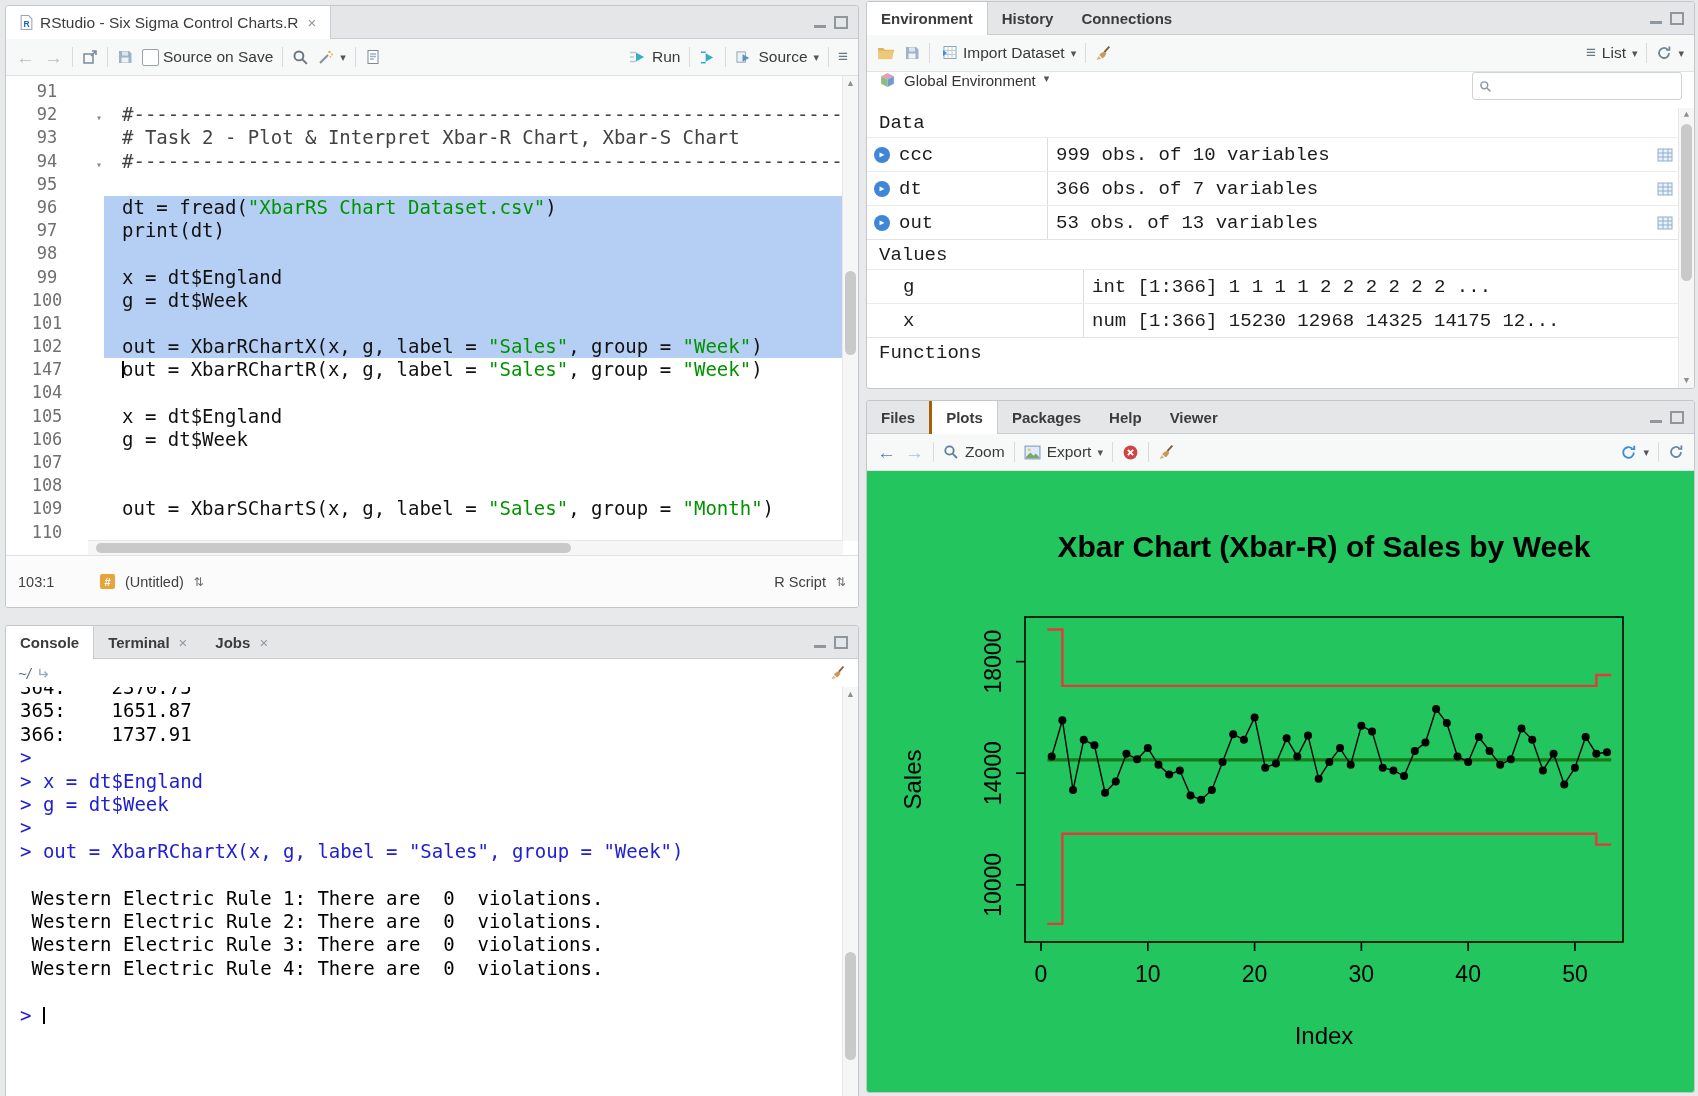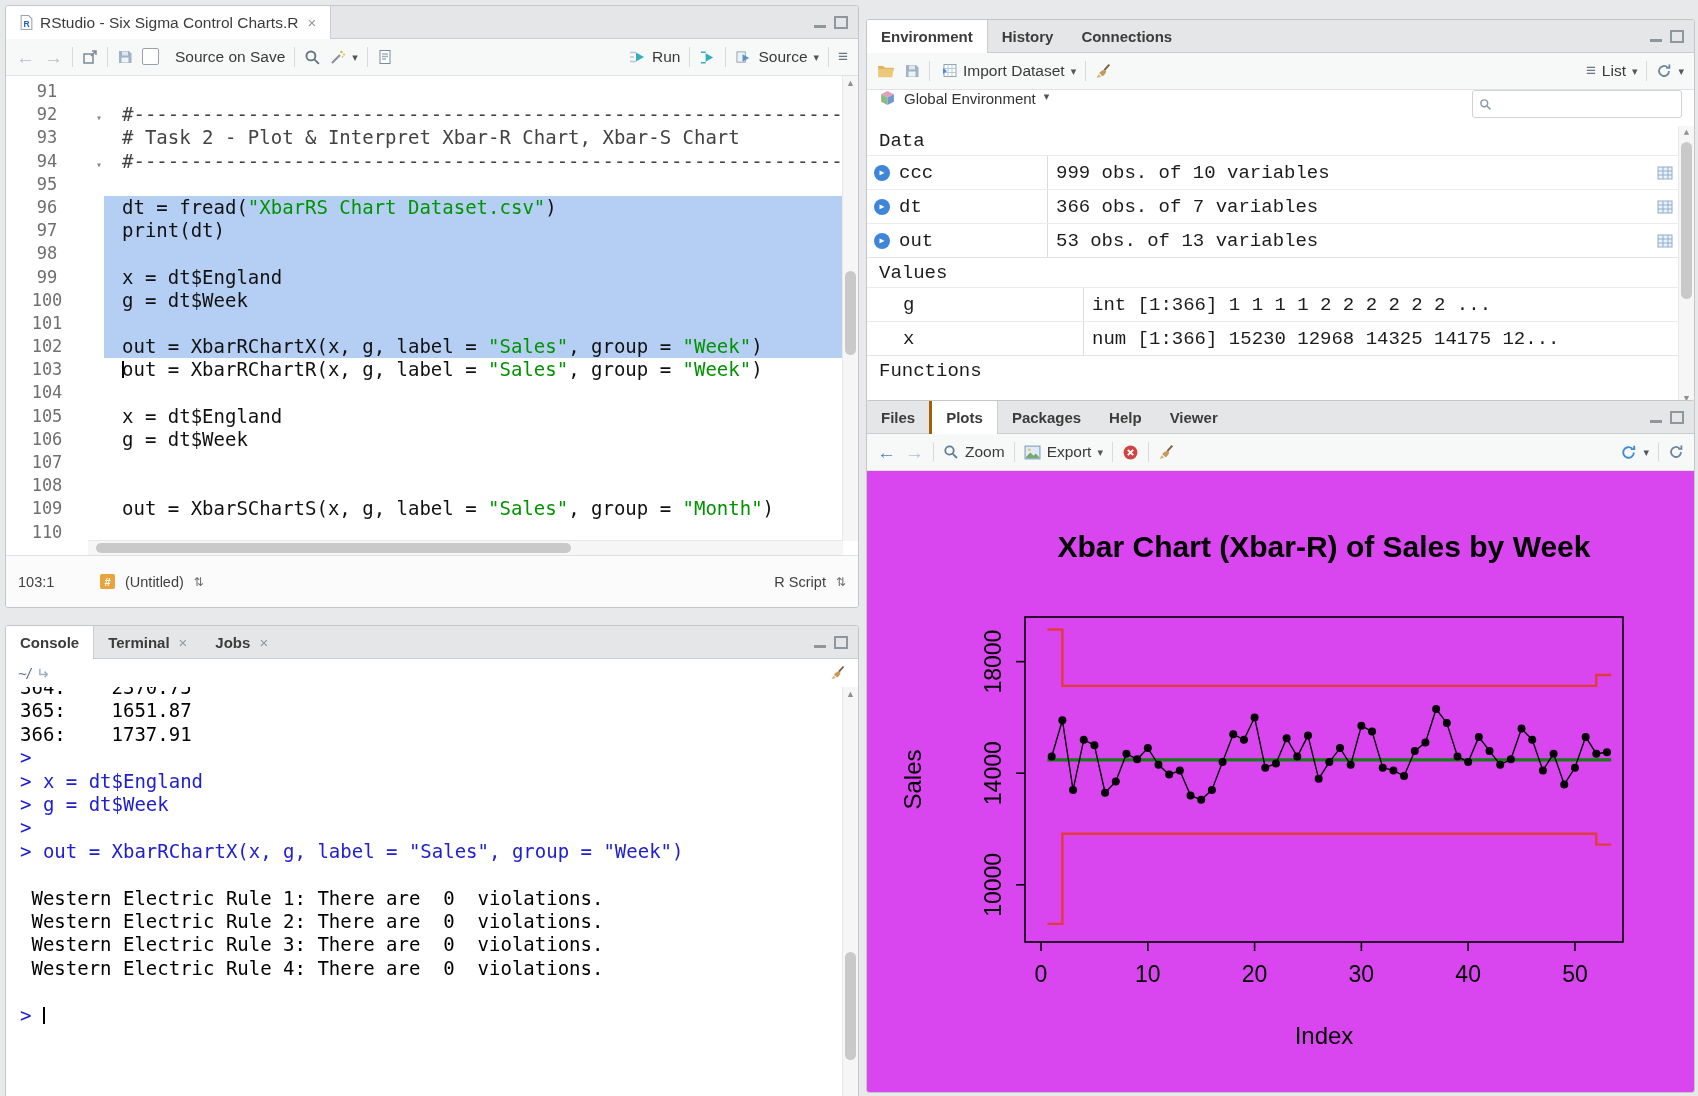--- a/index.html
+++ b/index.html
@@ -2,21 +2,21 @@
 <html><head>
 <meta charset="utf-8">
 <style>
   html,body{margin:0;padding:0}
   body{width:1698px;height:1096px;background:#e7e9eb;position:relative;overflow:hidden;
        font-family:"Liberation Sans",sans-serif;color:#333}
   .pane{position:absolute;background:#fff;border:1px solid #c3c7ca;border-radius:3px;
         display:flex;flex-direction:column;overflow:hidden}
   #source-pane{left:5px;top:5px;width:852px;height:601px}
   #console-pane{left:5px;top:625px;width:852px;height:475px}
-  #env-pane{left:866px;top:19px;width:827px;height:386px}
+  #env-pane{left:866px;top:1px;width:827px;height:386px}
   #plots-pane{left:866px;top:400px;width:827px;height:691px}
 
   
   .tabbar{height:32px;background:#e5e6e7;border-bottom:1px solid #c9cdd0;display:flex;flex:none;align-items:stretch}
   .tab{display:flex;align-items:center;gap:7px;padding:0 14px;font-size:15px;font-weight:700;color:#3c3c3c;cursor:default;white-space:nowrap}
   .tab.active{background:#fff;border-right:1px solid #c9cdd0;margin-bottom:-1px}
   .tab.active + .tab{border-left:none}
   .tab:not(:first-child).active{border-left:3px solid #a16207}
   .doc-tab{font-weight:400;font-size:15.5px}
   .tab-close{color:#8f979e;font-size:15px;font-weight:400;margin-left:2px}
@@ -29,21 +29,21 @@
   .toolbar{height:36px;background:#f7f8f8;border-bottom:1px solid #e0e2e4;display:flex;align-items:center;
            padding:0 10px;gap:9px;flex:none;font-size:15.5px;color:#3a3a3a;white-space:nowrap}
   .tsep{width:1px;height:20px;background:#d8dadc;flex:none}
   .spacer{flex:1}
   .icon-btn,.btn{display:inline-flex;align-items:center;gap:6px;cursor:default}
   .dim-arrow{color:#b7bdc3;font-size:19px;font-weight:700;line-height:1}
   .blue-arrow{color:#4a80c0;font-size:19px;font-weight:700;line-height:1}
   .pale-arrow{color:#a9c3de;font-size:19px;font-weight:700;line-height:1}
   .caret{font-size:11px;color:#555}
   .chk-box{width:15px;height:15px;border:1px solid #9aa2a9;border-radius:2px;background:#fff;display:inline-block}
-  .chk{display:inline-flex;align-items:flex-start;gap:16px}
+  .chk{display:inline-flex;align-items:flex-end;gap:4px}
   .lines-icon{color:#6b7782;font-size:17px;font-weight:700}
 
   
   #editor{flex:1;position:relative;overflow:hidden;background:#fff}
   #editor-lines{position:absolute;top:4px;left:0;right:15px;bottom:14px;overflow:hidden;
                 font-family:"DejaVu Sans Mono",monospace;font-size:19px;line-height:23.2px}
   .ed-row{display:flex;white-space:pre;height:23.2px}
   .gutter{flex:none;width:82px;text-align:center;padding-right:16px;color:#6f6f6f;font-size:17px;position:relative}
   .fold{position:absolute;right:2px;top:3px;font-size:10px;color:#8a8a8a}
   .codeline{flex:1;padding-left:18px;overflow:hidden}
@@ -88,21 +88,21 @@
   .env-header:first-child{border-top:none}
   .env-row{height:33px;display:flex;align-items:stretch;border-top:1px solid #ebebeb;color:#1c1c1c}
   .env-name{flex:none;width:180px;display:flex;align-items:center;overflow:hidden}
   .env-name.plain{padding-left:36px}
   .env-val{flex:1;display:flex;align-items:center;border-left:1px solid #dcdcdc;padding-left:8px;overflow:hidden;white-space:pre}
   .arrowc{width:16px;height:16px;border-radius:50%;background:#3f86d8;color:#fff;font-size:8px;
           display:inline-flex;align-items:center;justify-content:center;margin:0 9px 0 7px;flex:none}
   .gridcell{flex:none;width:28px;display:flex;align-items:center;justify-content:center}
 
   
-  #plot-area{flex:1;position:relative;background:#d946ef}
+  #plot-area{flex:1;position:relative;background:#22c55e}
   #plot-svg{position:absolute;left:2px;top:0}
   svg text{font-family:"Liberation Sans",sans-serif}
 </style>
 </head>
 <body>
 
 <div class="workbench">
 
   <section class="pane" id="source-pane">
     <div class="tabbar">
@@ -200,21 +200,21 @@
           <div class="ed-row"><span class="gutter">93</span><span class="codeline"><span class="tok-comment"># Task 2 - Plot &amp; Interpret Xbar-R Chart, Xbar-S Chart</span></span></div>
           <div class="ed-row"><span class="gutter">94<span class="fold">▾</span></span><span class="codeline"><span class="tok-comment">#---------------------------------------------------------------------</span></span></div>
           <div class="ed-row"><span class="gutter">95</span><span class="codeline"></span></div>
           <div class="ed-row sel"><span class="gutter">96</span><span class="codeline"><span class="tok-code">dt = fread(</span><span class="tok-string">"XbarRS Chart Dataset.csv"</span><span class="tok-code">)</span></span></div>
           <div class="ed-row sel"><span class="gutter">97</span><span class="codeline"><span class="tok-code">print(dt)</span></span></div>
           <div class="ed-row sel"><span class="gutter">98</span><span class="codeline"></span></div>
           <div class="ed-row sel"><span class="gutter">99</span><span class="codeline"><span class="tok-code">x = dt$England</span></span></div>
           <div class="ed-row sel"><span class="gutter">100</span><span class="codeline"><span class="tok-code">g = dt$Week</span></span></div>
           <div class="ed-row sel"><span class="gutter">101</span><span class="codeline"></span></div>
           <div class="ed-row sel"><span class="gutter">102</span><span class="codeline"><span class="tok-code">out = XbarRChartX(x, g, label = </span><span class="tok-string">"Sales"</span><span class="tok-code">, group = </span><span class="tok-string">"Week"</span><span class="tok-code">)</span></span></div>
-          <div class="ed-row"><span class="gutter">103</span><span class="codeline"><span class="tcaret"></span><span class="tok-code">out = XbarRChartR(x, g, label = </span><span class="tok-string">"Sales"</span><span class="tok-code">, group = </span><span class="tok-string">"Week"</span><span class="tok-code">)</span></span></div>
+          <div class="ed-row"><span class="gutter">147</span><span class="codeline"><span class="tcaret"></span><span class="tok-code">out = XbarRChartR(x, g, label = </span><span class="tok-string">"Sales"</span><span class="tok-code">, group = </span><span class="tok-string">"Week"</span><span class="tok-code">)</span></span></div>
           <div class="ed-row"><span class="gutter">104</span><span class="codeline"></span></div>
           <div class="ed-row"><span class="gutter">105</span><span class="codeline"><span class="tok-code">x = dt$England</span></span></div>
           <div class="ed-row"><span class="gutter">106</span><span class="codeline"><span class="tok-code">g = dt$Week</span></span></div>
           <div class="ed-row"><span class="gutter">107</span><span class="codeline"></span></div>
           <div class="ed-row"><span class="gutter">108</span></div>
           <div class="ed-row"><span class="gutter">109</span><span class="codeline"><span class="tok-code">out = XbarSChartS(x, g, label = </span><span class="tok-string">"Sales"</span><span class="tok-code">, group = </span><span class="tok-string">"Month"</span><span class="tok-code">)</span></span></div>
           <div class="ed-row"><span class="gutter">110</span><span class="codeline"></span></div>
         </div>
       <div class="vsb" style="bottom:14px">
         <span class="arr top">▲</span>

